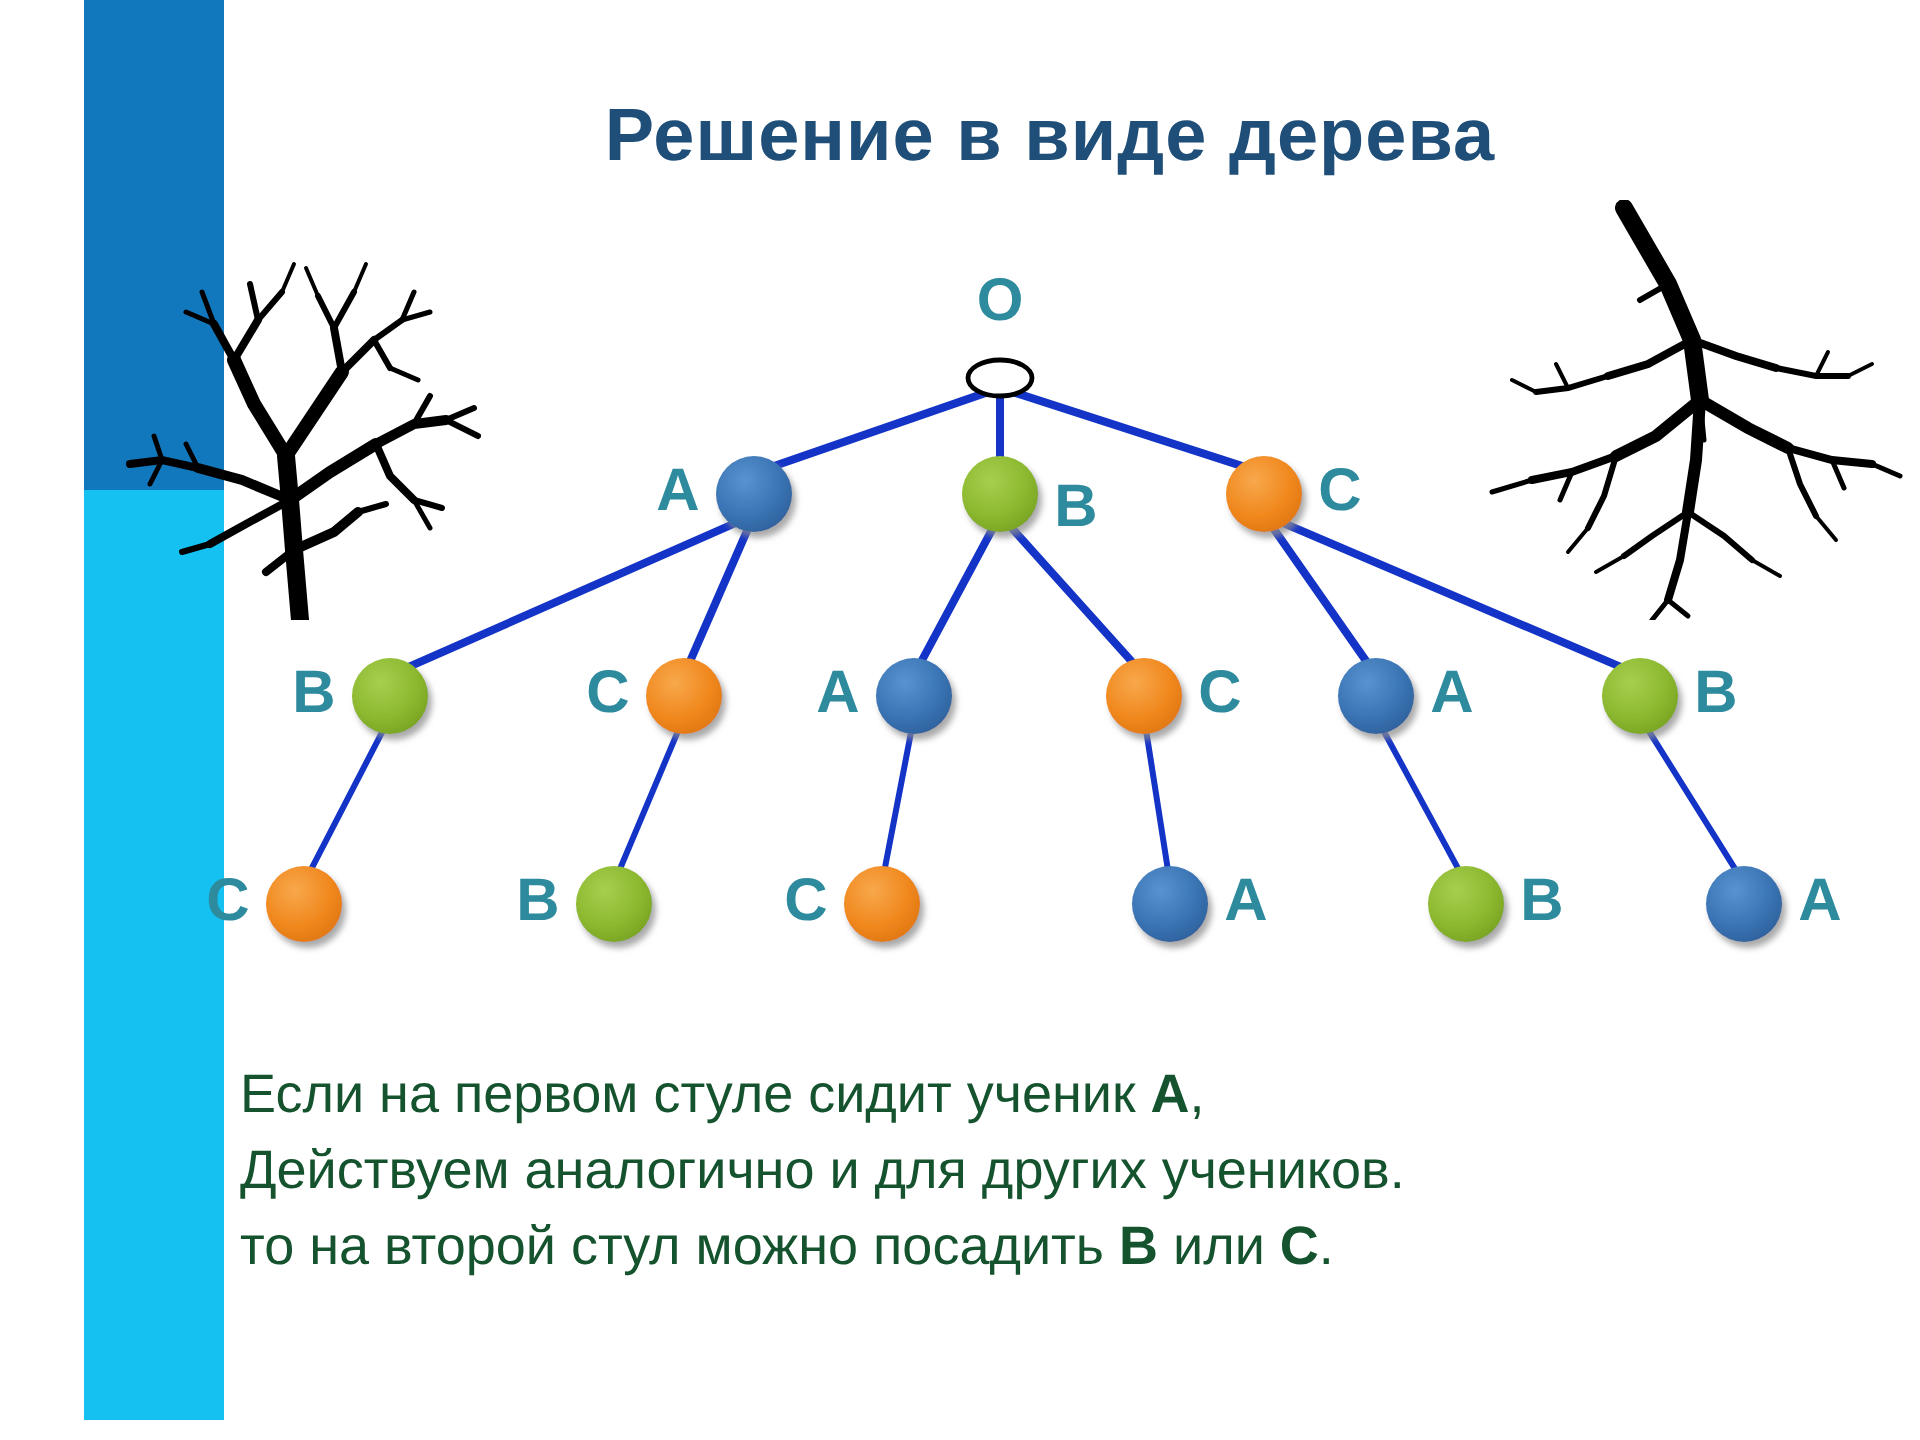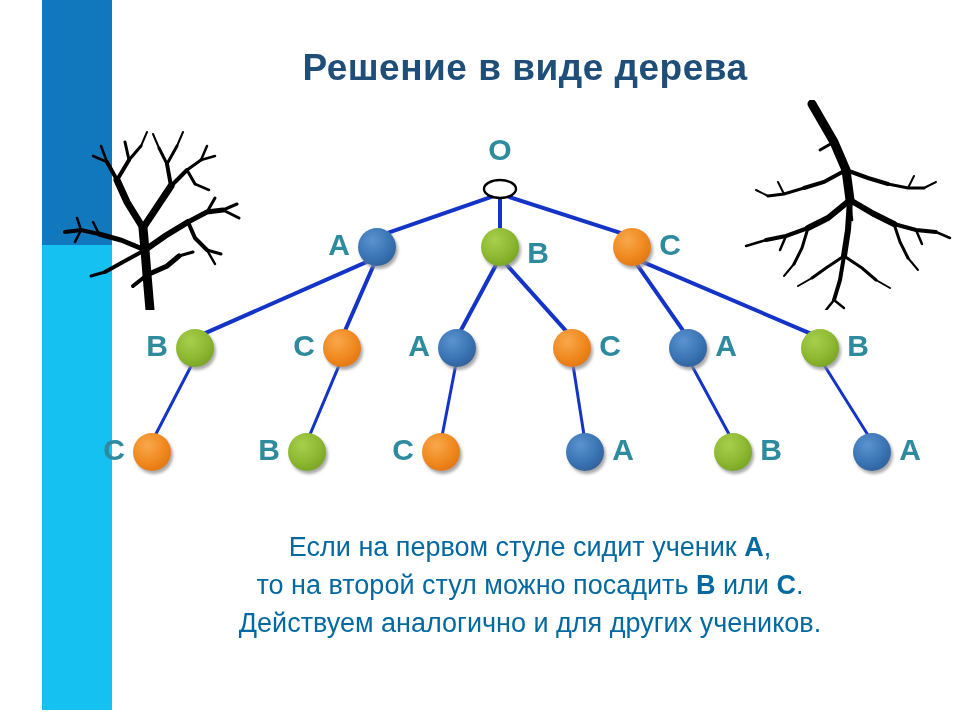--- a/index.html
+++ b/index.html
@@ -62,22 +62,21 @@
     width: 960px;
     height: 720px;
     pointer-events: none;
   }
   
   #caption {
     position: absolute;
     left: 120px;
     top: 528px;
     width: 820px;
-    text-align: center;
-    color: #0369a1;
+    color: #14532d;
     font-size: 27px;
     line-height: 38px;
   }
   #caption b { font-weight: bold; }
 </style>
 </head>
 <body>
 
 <div id="slide">
 
@@ -239,19 +238,19 @@
         <text x="623" y="460" fill="#2e8b9e" font-family="&quot;Liberation Sans&quot;, sans-serif" font-size="30" font-weight="bold" text-anchor="middle">A</text>
         <text x="771" y="460" fill="#2e8b9e" font-family="&quot;Liberation Sans&quot;, sans-serif" font-size="30" font-weight="bold" text-anchor="middle">B</text>
         <text x="910" y="460" fill="#2e8b9e" font-family="&quot;Liberation Sans&quot;, sans-serif" font-size="30" font-weight="bold" text-anchor="middle">A</text>
       </g>
   </svg>
 
   <div id="caption">
     <div>
       <span>Если на первом стуле сидит ученик </span><b>А</b><span>,</span>
     </div>
+    <div>Действуем аналогично и для других учеников.</div>
     <div>
       <span>то на второй стул можно посадить </span><b>В</b><span> или </span><b>С</b><span>.</span>
     </div>
-    <div>Действуем аналогично и для других учеников.</div>
   </div>
 
 </div>
 
 </body></html>

